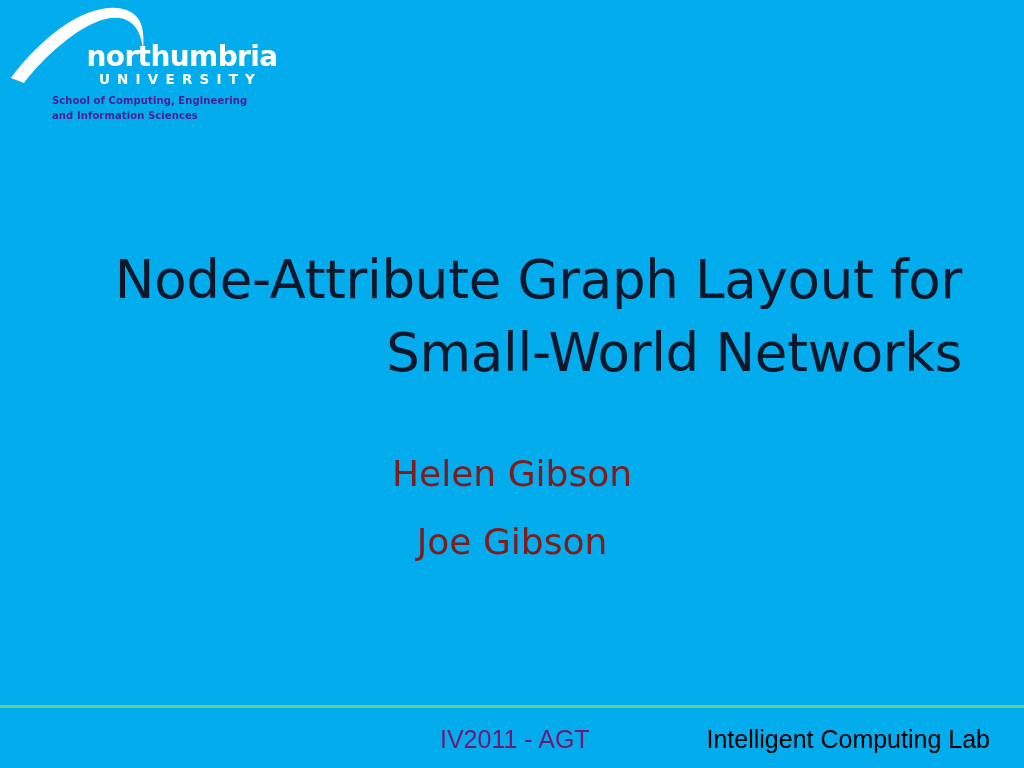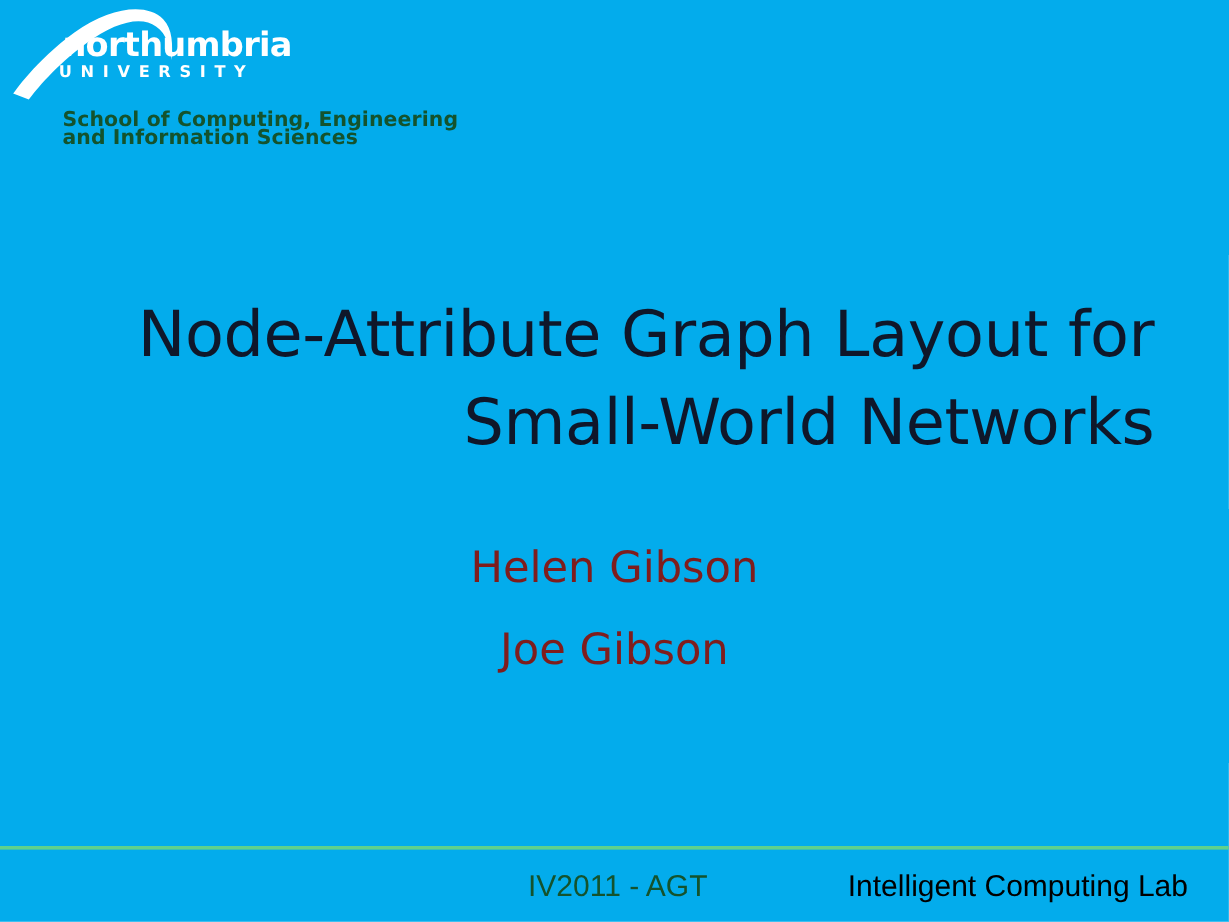--- a/index.html
+++ b/index.html
@@ -36,23 +36,24 @@
     left: 0px;
     top: 0px;
     width: 250px;
     height: 90px;
     pointer-events: none;
   }
 
   #logo-wordmark {
     position: absolute;
     left: 52px;
-    top: 23px;
+    top: 42px;
     width: 260px;
     height: 60px;
+    text-align: center;
   }
 
   .logo-name {
     font-family: "DejaVu Sans", sans-serif;
     font-weight: bold;
     font-size: 28px;
     line-height: 29px;
     color: #FFFFFF;
     letter-spacing: -0.6px;
     white-space: nowrap;
@@ -70,23 +71,23 @@
     margin-left: -3px;
   }
 
   #logo-school {
     position: absolute;
     left: 52px;
     top: 93px;
     width: 290px;
     font-family: "DejaVu Sans", sans-serif;
     font-weight: bold;
-    font-size: 17px;
+    font-size: 10px;
     line-height: 15px;
-    color: #14532d;
+    color: #4c1d95;
     letter-spacing: 0.1px;
   }
 
   .logo-school-line {
     display: block;
     white-space: nowrap;
   }
 
   
   #title-block {
@@ -146,21 +147,21 @@
     height: 56px;
   }
 
   #footer-event {
     position: absolute;
     left: 440px;
     top: 12px;
     font-family: "Liberation Sans", sans-serif;
     font-size: 25px;
     line-height: 30px;
-    color: #14532d;
+    color: #701a75;
     white-space: nowrap;
   }
 
   #footer-lab {
     position: absolute;
     right: 34px;
     top: 12px;
     font-family: "Liberation Sans", sans-serif;
     font-size: 25px;
     line-height: 30px;

